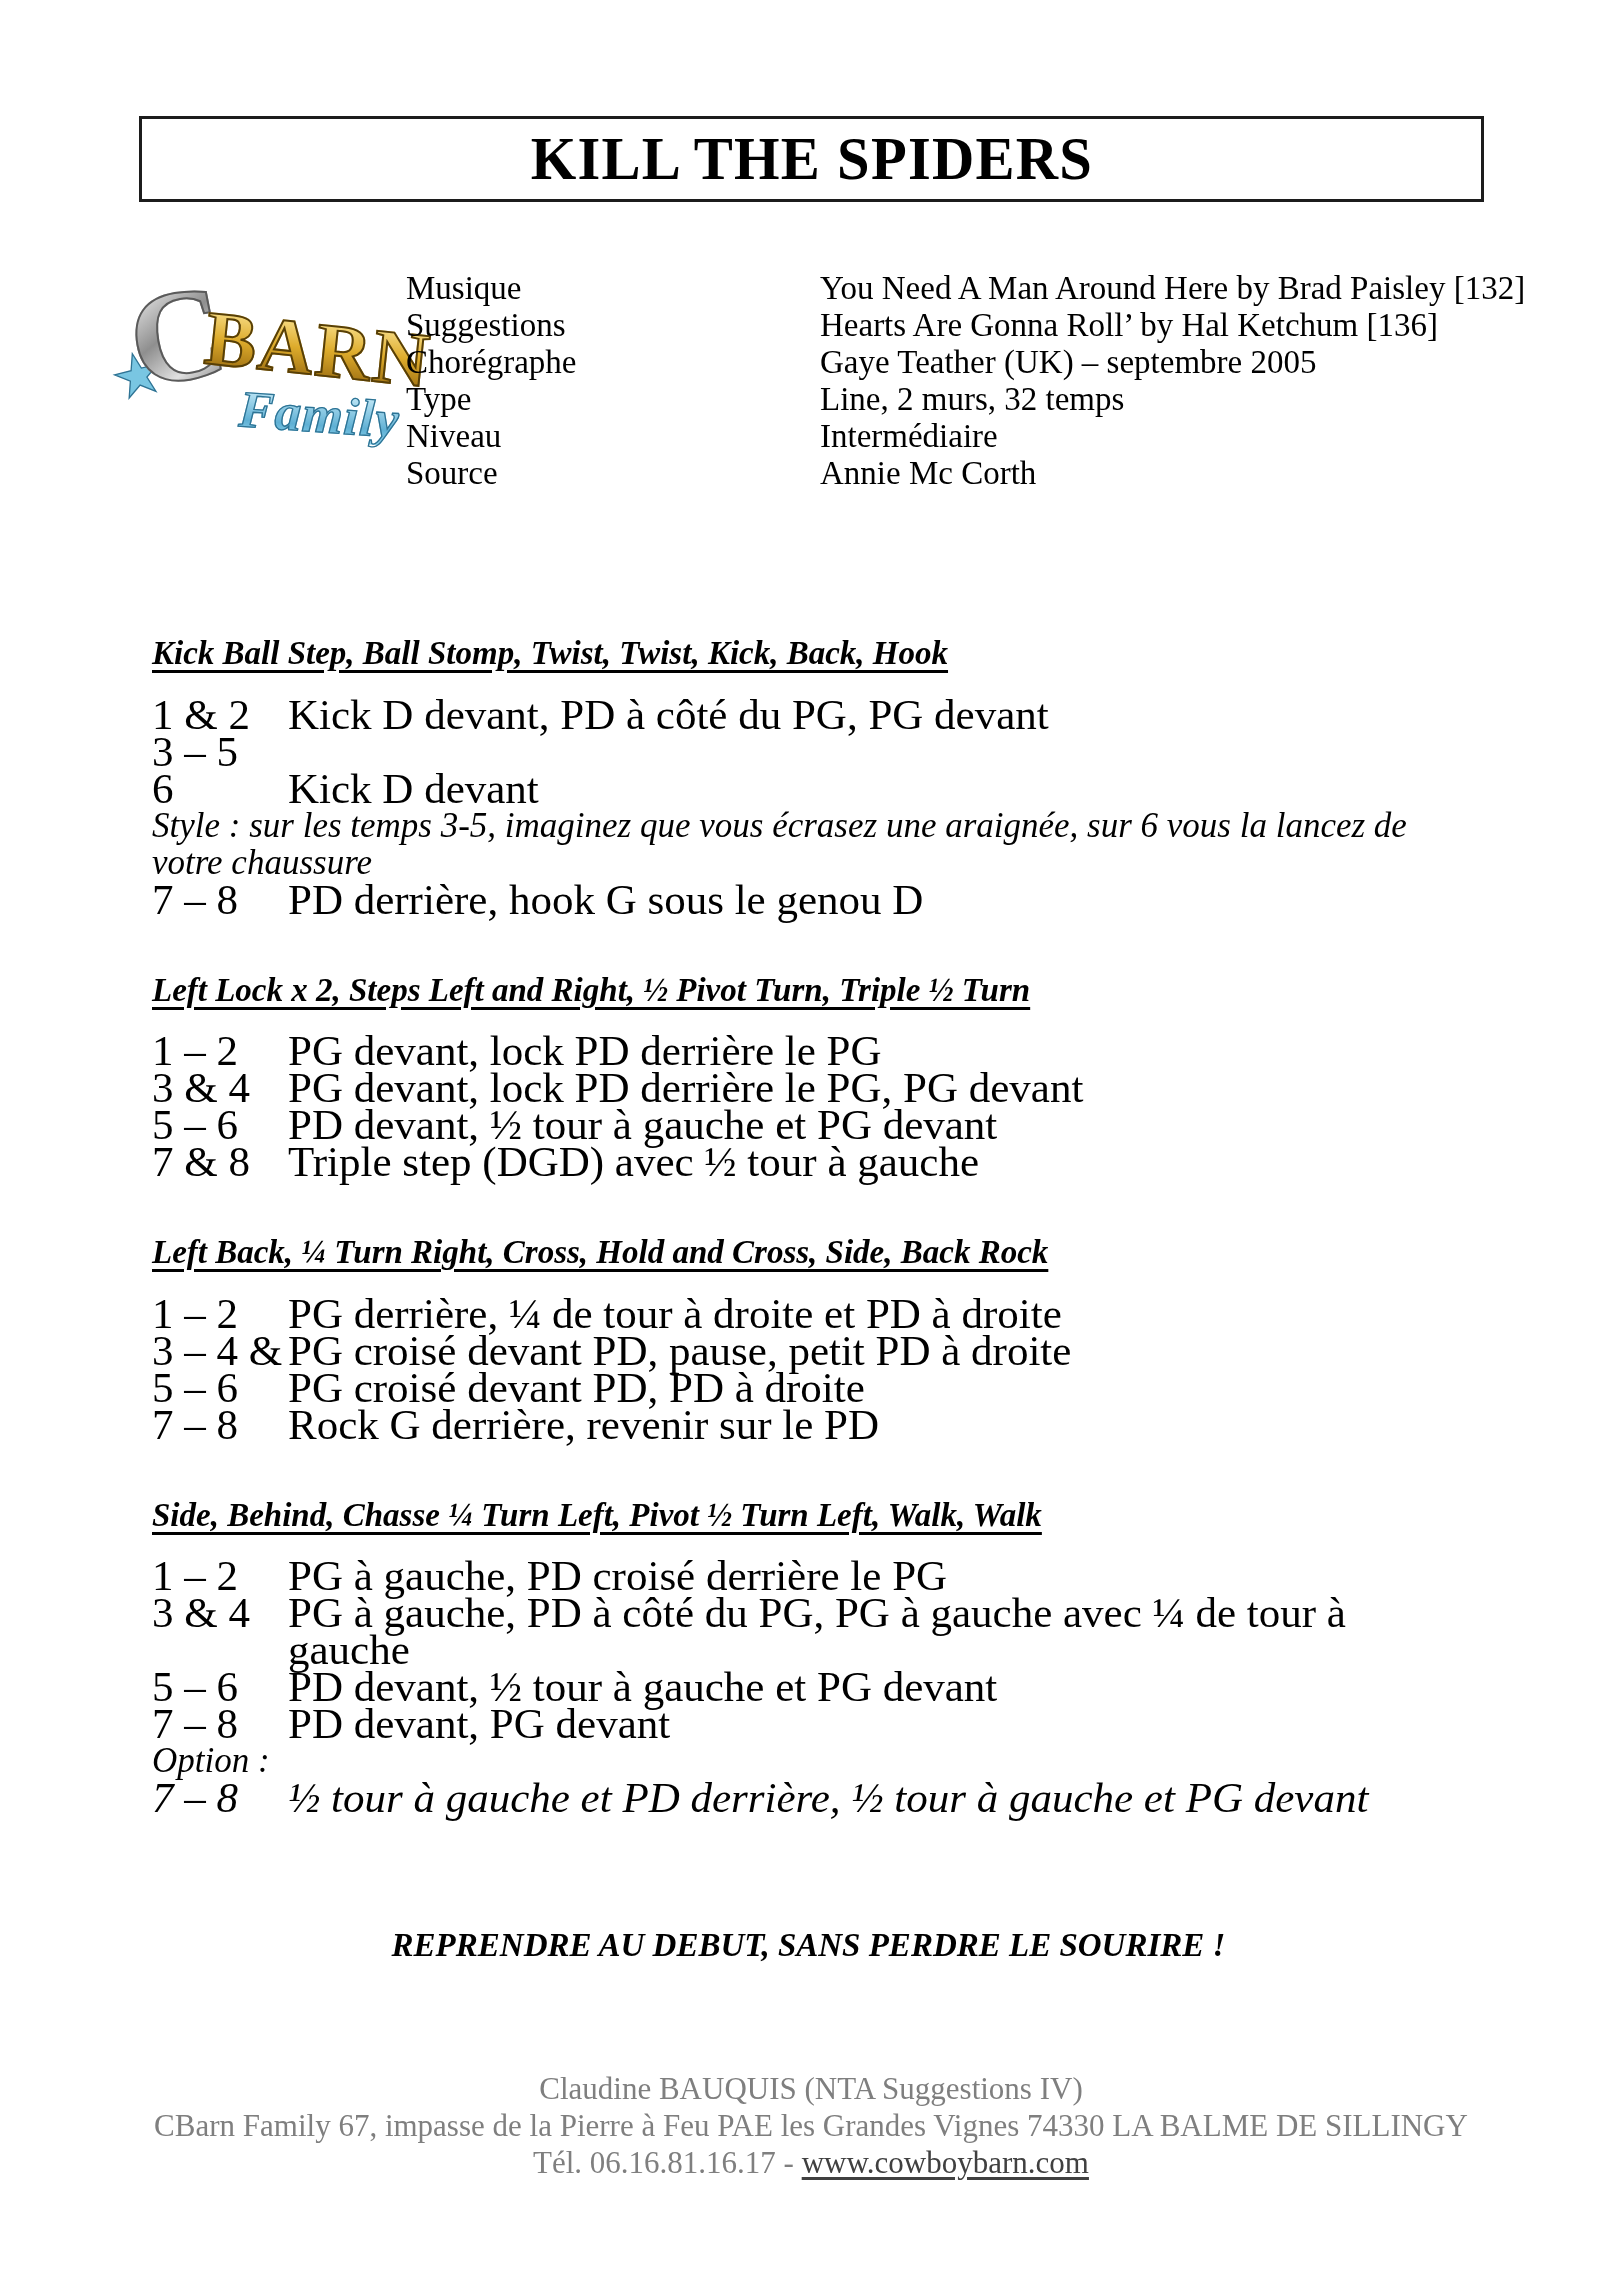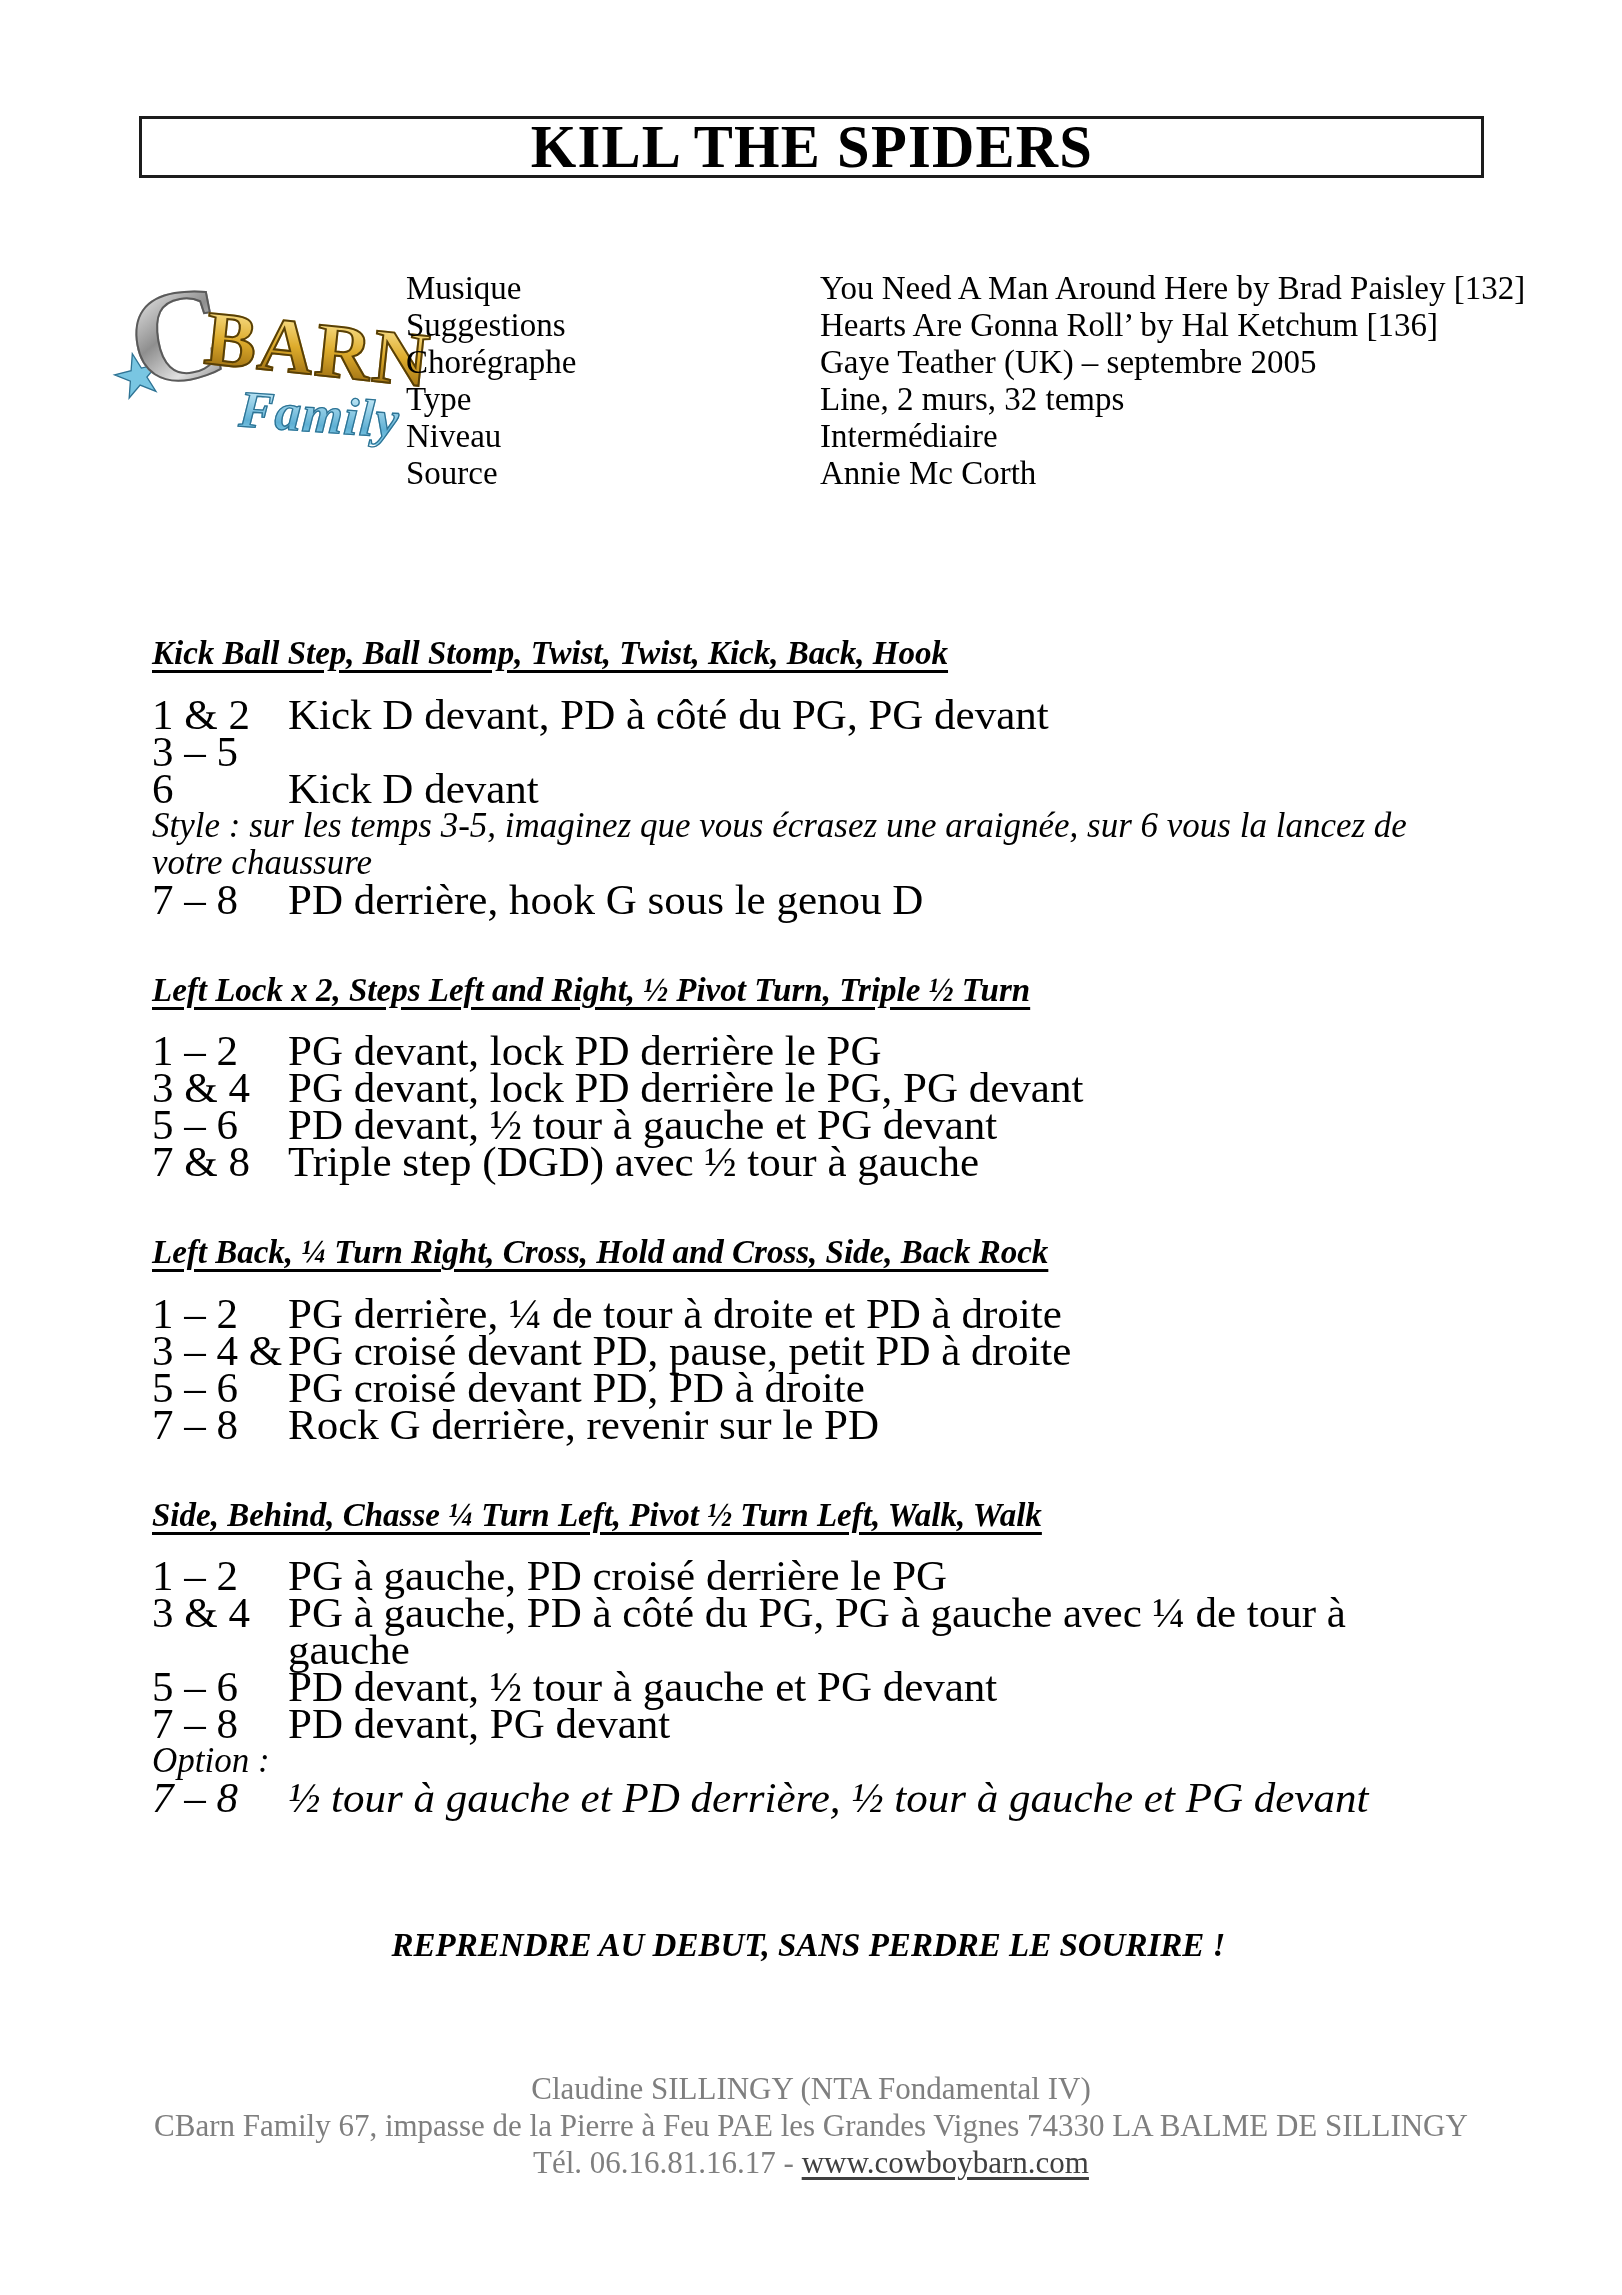--- a/index.html
+++ b/index.html
@@ -7,21 +7,21 @@
     position:relative;
     width:1622px; height:2295px;
     font-family:"Liberation Serif", serif;
     color:#000;
     overflow:hidden;
   }
 
   
   .title-box {
     position:absolute; left:139px; top:116px;
-    width:1345px; height:62px;
+    width:1345px; height:86px;
     border:3.3px solid #1c1c1c;
     box-sizing:border-box;
     display:flex; align-items:center; justify-content:center;
   }
   .title-text {
     font-size:61px; font-weight:bold; letter-spacing:1.3px;
     transform:scaleX(0.96);
     white-space:nowrap;
   }
 
@@ -245,17 +245,17 @@
     <div class="step-counts">7 – 8</div>
     <div class="step-text">½ tour à gauche et PD derrière, ½ tour à gauche et PG devant</div>
   </div>
 </div>
   </section>
 </div>
 
 <div class="ending">REPRENDRE AU DEBUT, SANS PERDRE LE SOURIRE !</div>
 
 <div class="footer">
-  <div>Claudine SILLINGY (NTA Fondamental IV)</div>
+  <div>Claudine BAUQUIS (NTA Suggestions IV)</div>
   <div>CBarn Family 67, impasse de la Pierre à Feu PAE les Grandes Vignes 74330 LA BALME DE SILLINGY</div>
   <div><span>Tél. 06.16.81.16.17 - </span><a class="footer-link" href="#" style="color: #404040;">www.cowboybarn.com</a></div>
 </div>
 
 
 </body></html>

